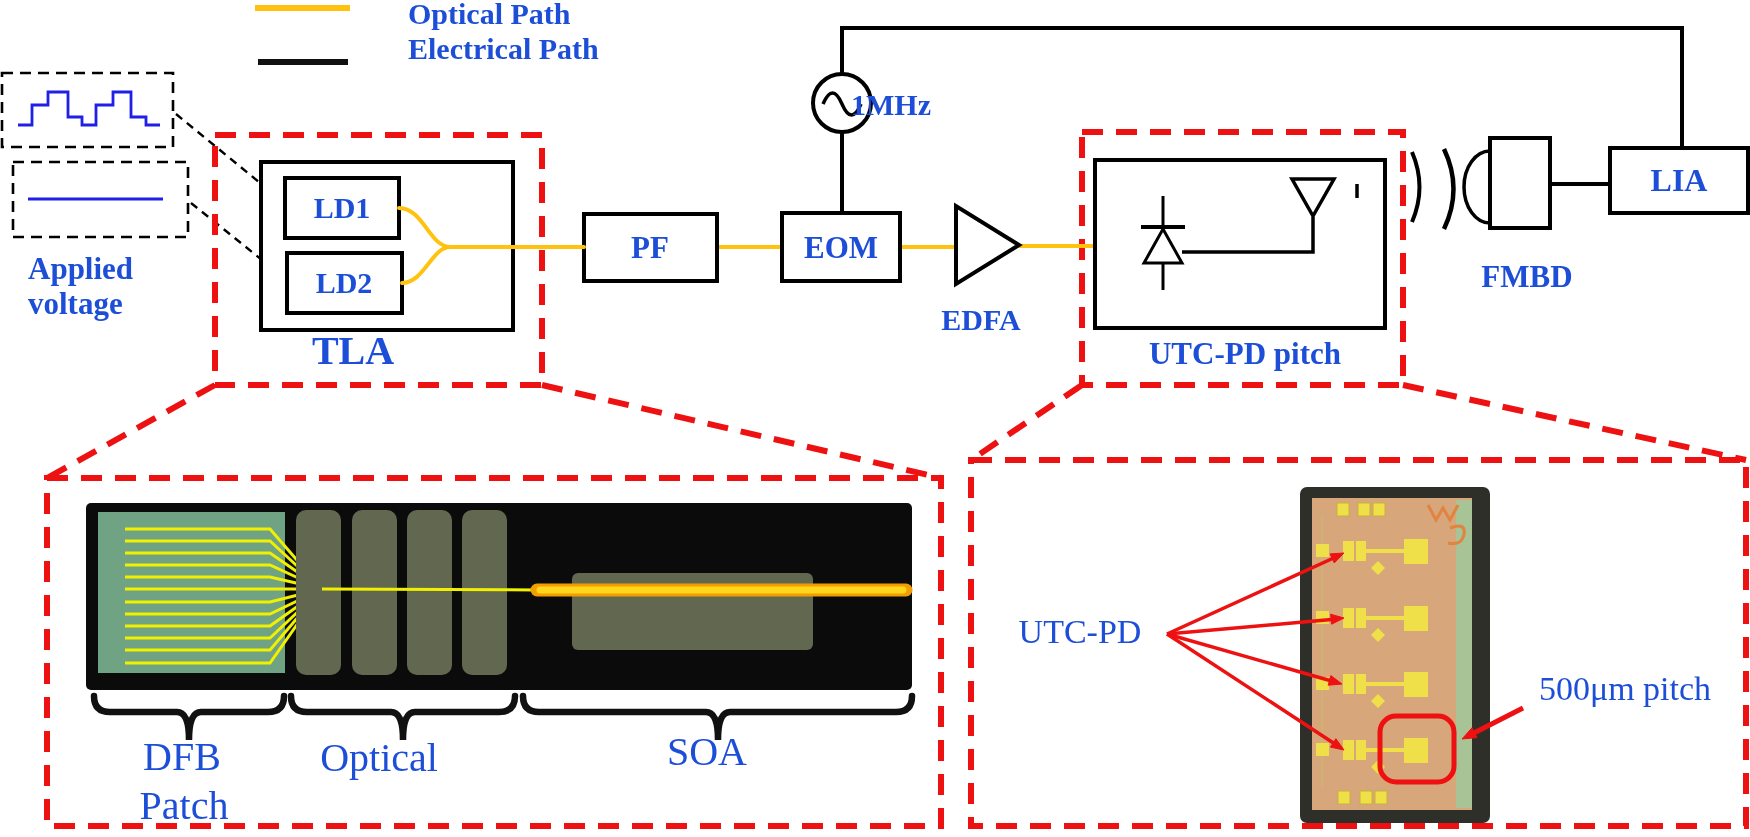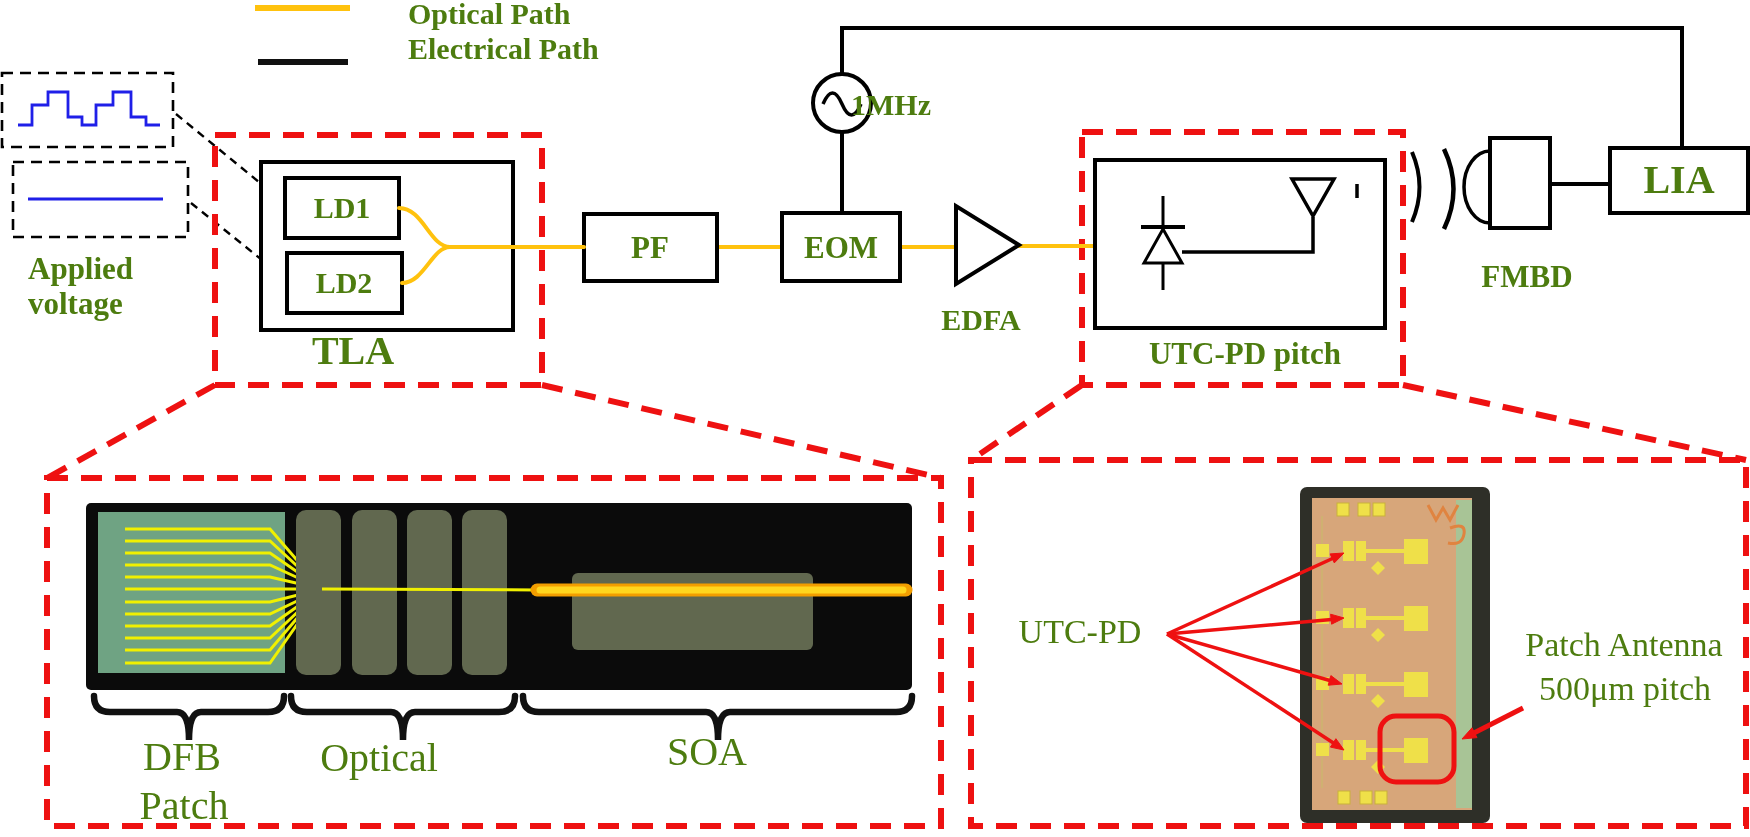--- a/index.html
+++ b/index.html
@@ -1,23 +1,23 @@
 <!DOCTYPE html>
 <html><head>
 <meta charset="utf-8">
 <style>
   html,body{margin:0;padding:0;background:#ffffff;}
   #fig{position:relative;width:1750px;height:837px;background:#fff;overflow:hidden;
        font-family:"Liberation Serif",serif;}
   #fig svg{position:absolute;left:0;top:0;}
-  .lbl{position:absolute;color:#4d7c0f;white-space:nowrap;transform:translate(-50%,-50%);
+  .lbl{position:absolute;color:#1d4ed8;white-space:nowrap;transform:translate(-50%,-50%);
        font-family:"Liberation Serif",serif;line-height:1;}
   .la{transform:translateY(-50%);} 
   .b{font-weight:bold;}
-  .s30{font-size:30px;} .s31{font-size:31px;} .s32{font-size:40px;}
+  .s30{font-size:30px;} .s31{font-size:31px;} .s32{font-size:32px;}
   .s33{font-size:40px;} .s34{font-size:34px;}
 </style>
 </head>
 <body>
 
 <div id="fig">
 
 <svg width="1750" height="837" viewBox="0 0 1750 837">
 
   <g>
@@ -232,15 +232,14 @@
   <div class="lbl la b s30" style="left:851px;top:105px">1MHz</div>
   <div class="lbl b s30" style="left:981px;top:320px">EDFA</div>
   <div class="lbl b s31" style="left:1245px;top:353px">UTC-PD pitch</div>
   <div class="lbl b s31" style="left:1527px;top:276px">FMBD</div>
   <div class="lbl b s32" style="left:1679px;top:180px">LIA</div>
   <div class="lbl s33" style="left:182px;top:757px">DFB</div>
   <div class="lbl s33" style="left:184px;top:806px">Patch</div>
   <div class="lbl s33" style="left:379px;top:758px">Optical</div>
   <div class="lbl s33" style="left:707px;top:752px">SOA</div>
   <div class="lbl s34" style="left:1080px;top:632px">UTC-PD</div>
-  <div class="lbl s34" style="left:1624px;top:645px">Patch Antenna</div>
   <div class="lbl s34" style="left:1625px;top:689px">500μm  pitch</div>
 </div>
 
 </body></html>

